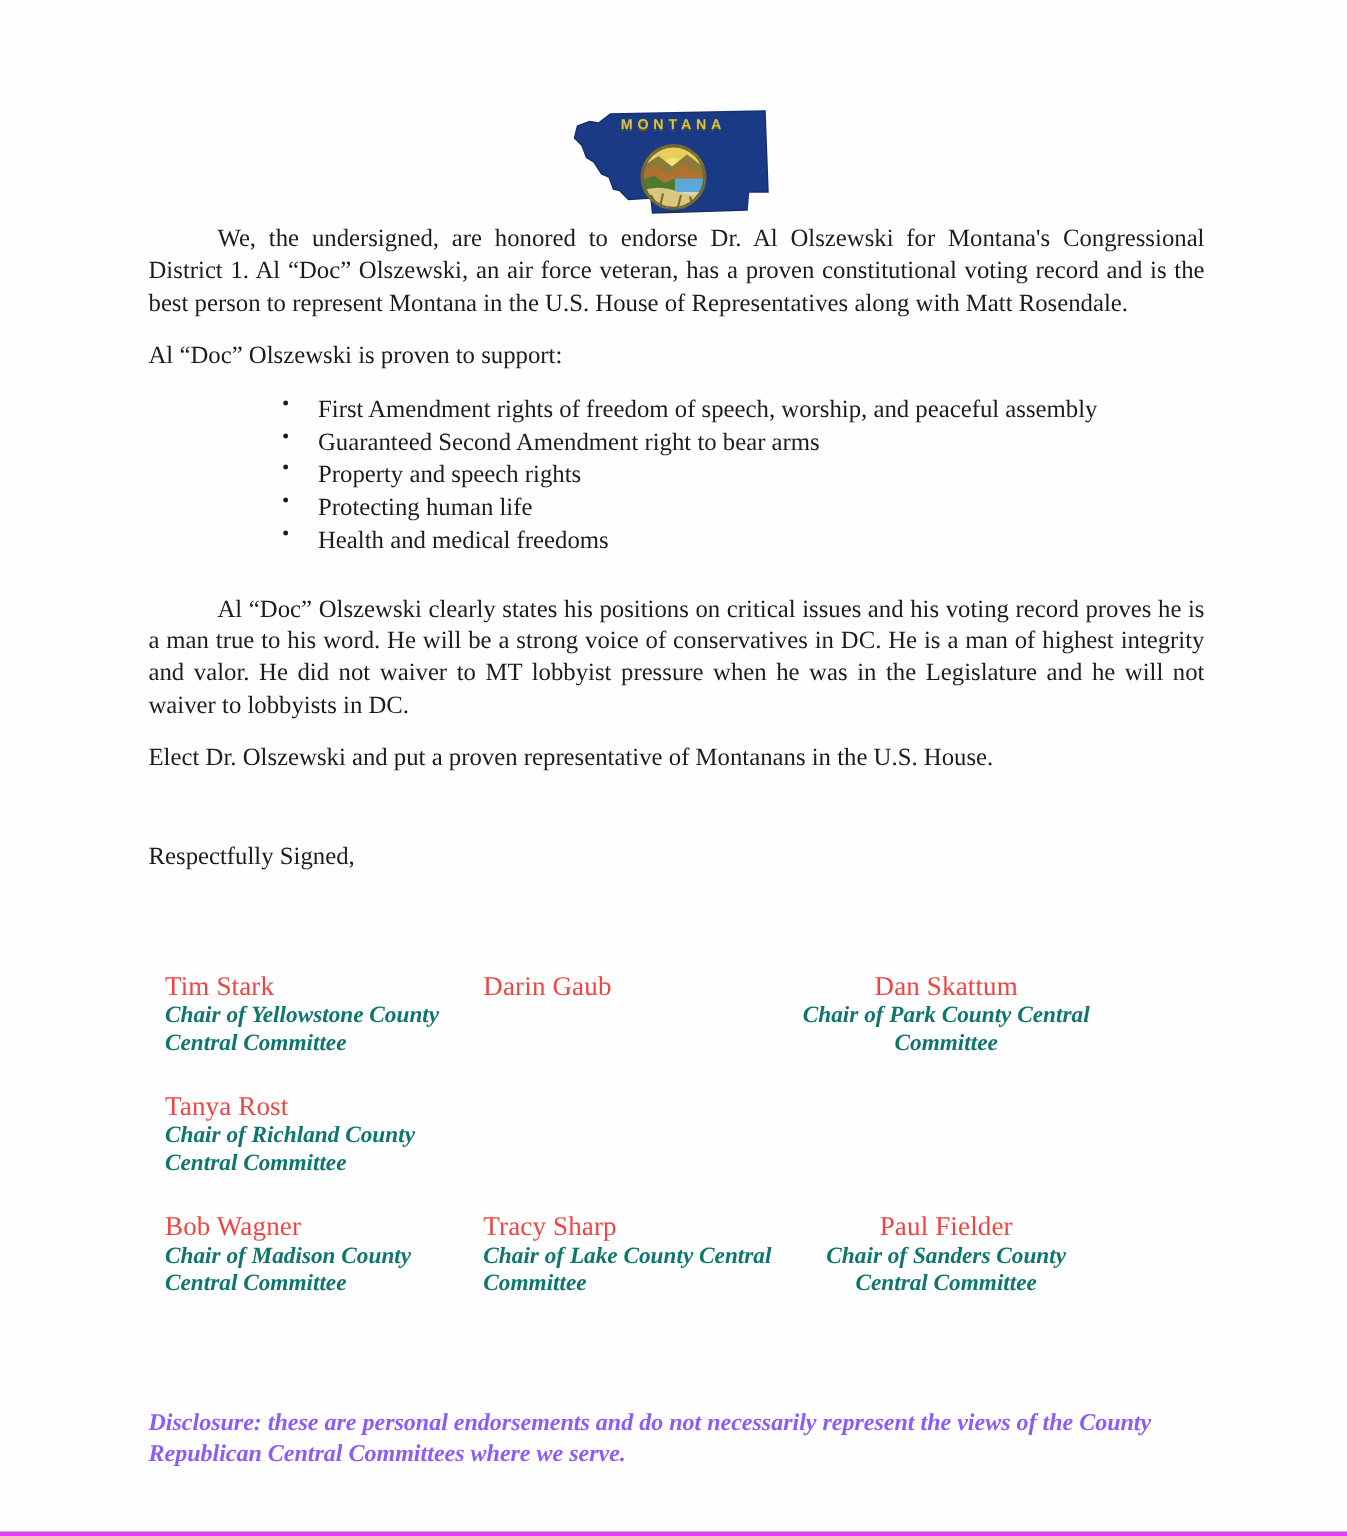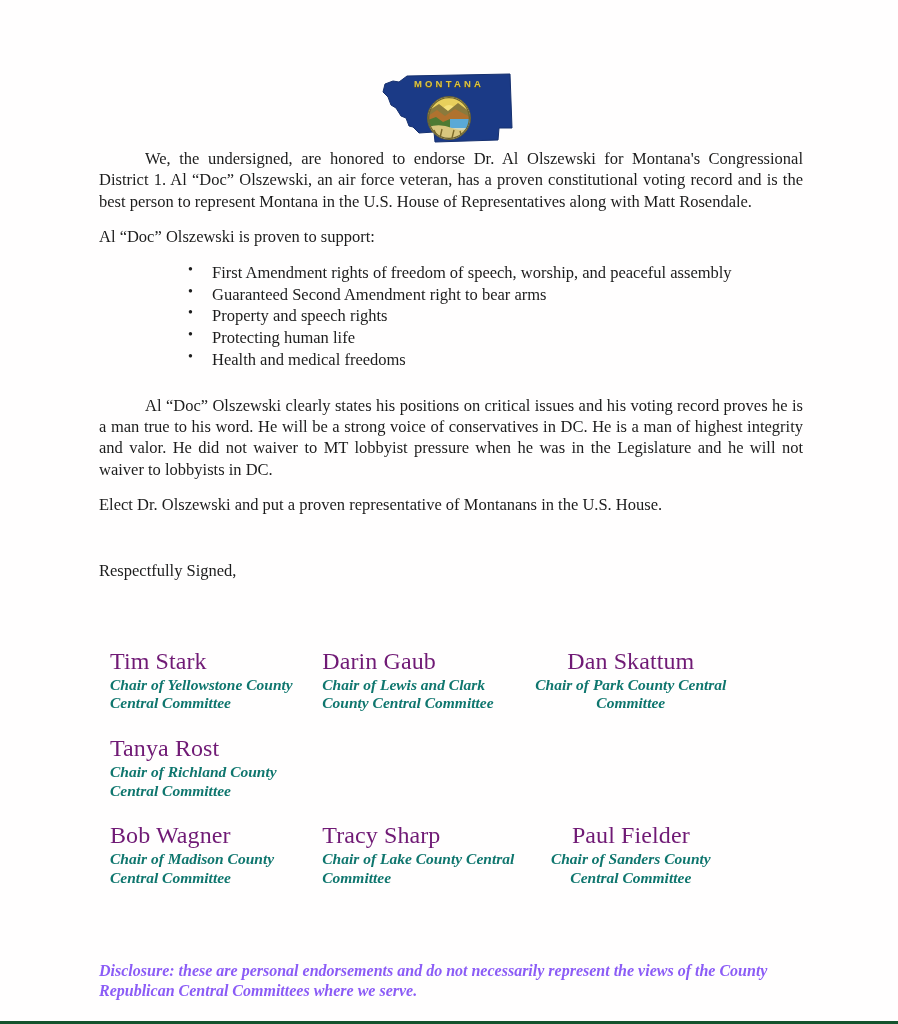--- a/index.html
+++ b/index.html
@@ -16,21 +16,21 @@
     overflow: hidden;
     position: relative;
   }
 
   .page {
     position: relative;
     width: 898px;
     height: 1024px;
     box-sizing: border-box;
     background: #fffefe;
-    border-bottom: 3px solid #14532d;
+    border-bottom: 3px solid #d946ef;
   }
 
   
   .flag-header {
     width: 100%;
     padding-top: 70px;
     display: flex;
     justify-content: center;
     align-items: flex-start;
   }
@@ -116,24 +116,24 @@
     margin-bottom: 21px;
   }
   .sig-cell {
     box-sizing: border-box;
     padding-right: 14px;
   }
   .sig-cell.col1 { width: 232px; }
   .sig-cell.col2 { width: 230px; }
   .sig-cell.col3 { width: 230px; text-align: center; }
   .sig-name {
-    font-size: 24px;
+    font-size: 18px;
     line-height: 1.18;
     letter-spacing: 0.1px;
-    color: #701a75;
+    color: #ef4444;
   }
   .sig-title {
     font-size: 15.5px;
     font-style: italic;
     font-weight: 600;
     line-height: 1.22;
     color: #0f766e;
   }
 
   
@@ -205,21 +205,20 @@
 
     <div class="signatures">
 
       <div class="sig-row">
         <div class="sig-cell col1">
           <div class="sig-name">Tim Stark</div>
           <div class="sig-title">Chair of Yellowstone County Central Committee</div>
         </div>
         <div class="sig-cell col2">
           <div class="sig-name">Darin Gaub</div>
-          <div class="sig-title">Chair of Lewis and Clark County Central Committee</div>
         </div>
         <div class="sig-cell col3">
           <div class="sig-name">Dan Skattum</div>
           <div class="sig-title">Chair of Park County Central Committee</div>
         </div>
       </div>
 
       <div class="sig-row">
         <div class="sig-cell col1">
           <div class="sig-name">Tanya Rost</div>

